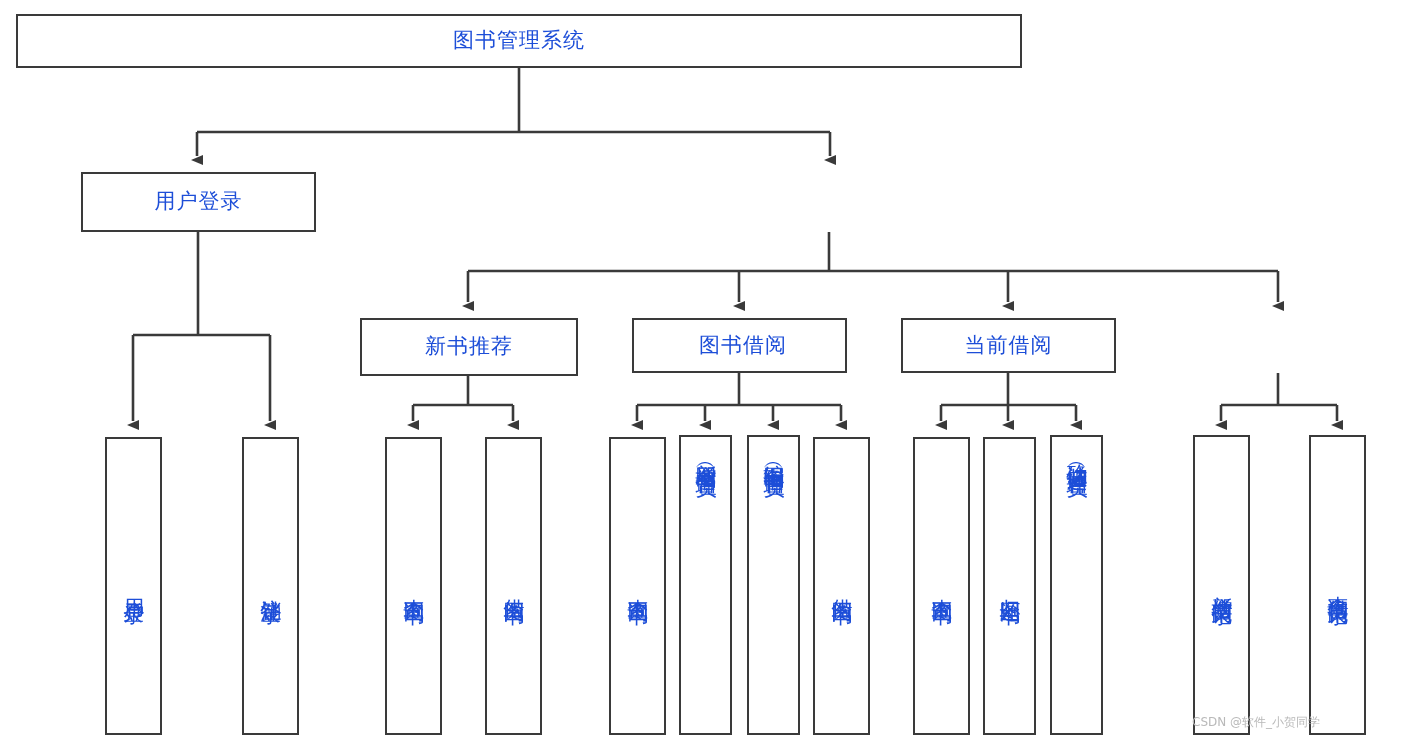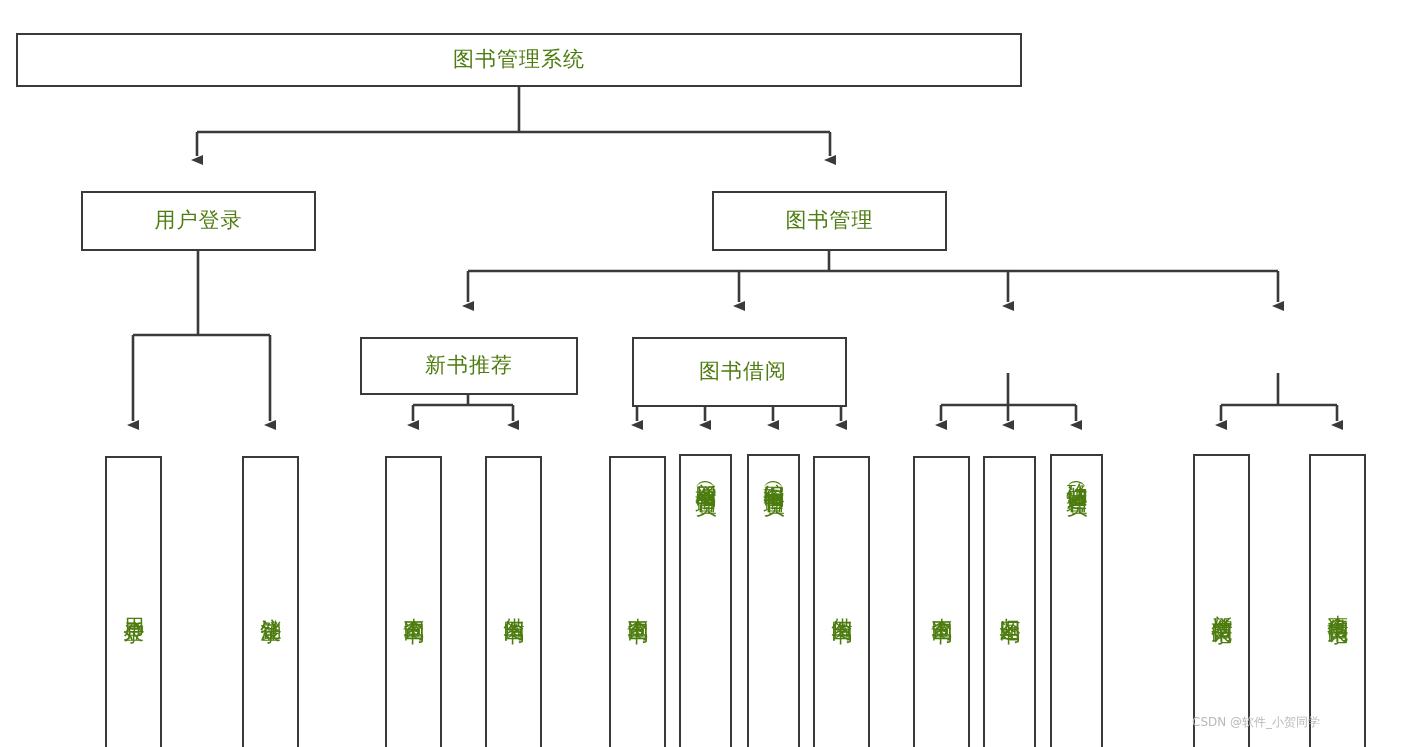--- a/index.html
+++ b/index.html
@@ -23,26 +23,25 @@
     left: 0;
     top: 0;
     width: 1405px;
     height: 747px;
   }
   .node {
     position: absolute;
     box-sizing: border-box;
     border: 2.4px solid #3a3a3a;
     background: #ffffff;
-    color: #4d7c0f;
+    color: #1d4ed8;
     display: flex;
     align-items: center;
     justify-content: center;
     z-index: 3;
-    margin-top: 19px;
   }
   .node-h .label {
     font-size: 21px;
     line-height: 1.1;
     letter-spacing: 1px;
     white-space: nowrap;
   }
   .node-v {
     align-items: flex-start;
     justify-content: center;
@@ -126,29 +125,29 @@
     </g>
   </svg>
 
   <div class="node node-h" style="left:16px; top:14px; width:1006px; height:54px;">
     <span class="label">图书管理系统</span>
   </div>
 
   <div class="node node-h" style="left:81px; top:172px; width:235px; height:60px;">
     <span class="label">用户登录</span>
   </div>
-  <div class="node node-h" style="left:712px; top:172px; width:235px; height:60px;">
-    <span class="label">图书管理</span>
-  </div>
 
   <div class="node node-h" style="left:360px; top:318px; width:218px; height:58px;">
     <span class="label">新书推荐</span>
   </div>
-  <div class="node node-h" style="left:632px; top:318px; width:215px; height:70px;padding-left:7px;">
+  <div class="node node-h" style="left:632px; top:318px; width:215px; height:55px;padding-left:7px;">
     <span class="label">图书借阅</span>
+  </div>
+  <div class="node node-h" style="left:901px; top:318px; width:215px; height:55px;">
+    <span class="label">当前借阅</span>
   </div>
 
   <div class="node node-v vcenter" style="left:105px; top:437px; width:57px; height:298px;">
     <span class="label">用户登录</span>
   </div>
   <div class="node node-v vcenter" style="left:242px; top:437px; width:57px; height:298px;">
     <span class="label">注销登录</span>
   </div>
 
   <div class="node node-v vcenter" style="left:385px; top:437px; width:57px; height:298px;">

